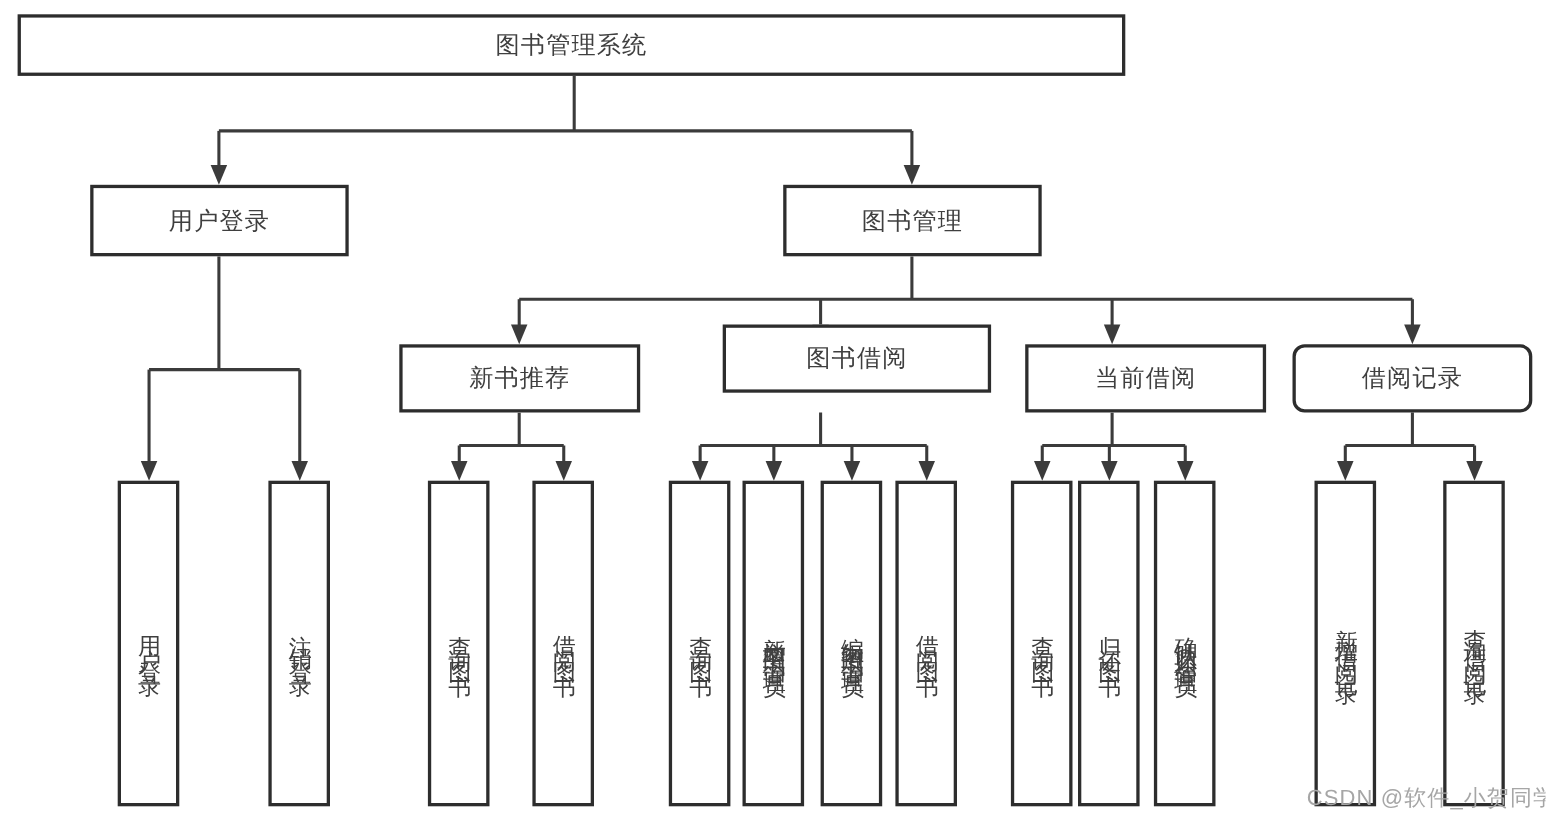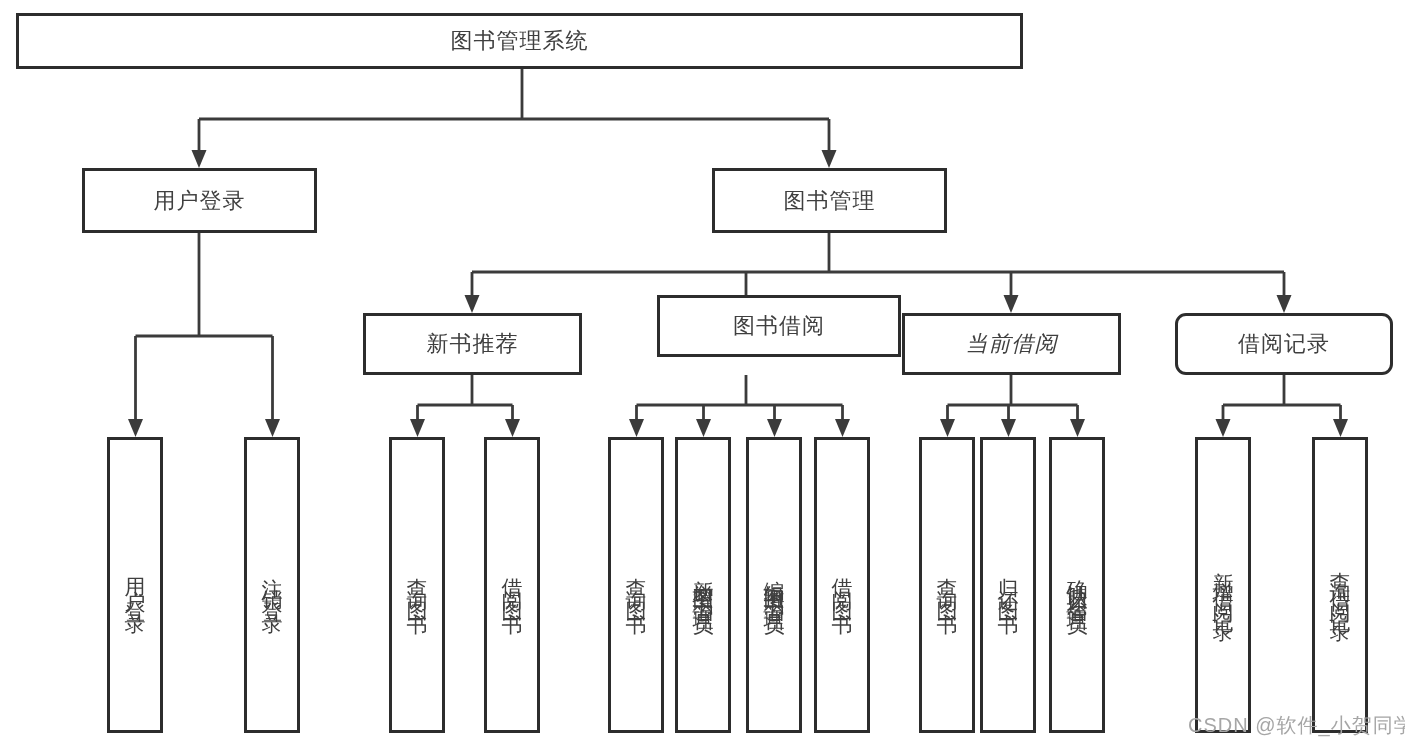--- a/index.html
+++ b/index.html
@@ -130,21 +130,21 @@
     <polygon points="1333,419 1348,419 1340.5,437" fill="#3b3b3b" stroke="none"></polygon>
   </svg>
 
   <div class="box" style="left:16px; top:13px; width:1007px; height:56px;">图书管理系统</div>
 
   <div class="box" style="left:82px; top:168px; width:235px; height:65px;">用户登录</div>
   <div class="box" style="left:363px; top:313px; width:219px; height:62px;">新书推荐</div>
 
   <div class="box" style="left:712px; top:168px; width:235px; height:65px;">图书管理</div>
   <div class="box" style="left:637px; top:295px; width:244px; height:62px;margin-left:20px;">图书借阅</div>
-  <div class="box" style="left:902px; top:313px; width:219px; height:62px;font-style:italic;">当前借阅</div>
+  <div class="box" style="left:932px; top:313px; width:219px; height:62px;">当前借阅</div>
   <div class="box" style="left:1175px; top:313px; width:218px; height:62px;border-radius:11px;">借阅记录</div>
 
   <div class="leaf sp4" style="left:107px;">用户登录</div>
   <div class="leaf sp4" style="left:244px;">注销登录</div>
 
   <div class="leaf sp4" style="left:389px;">查询图书</div>
   <div class="leaf sp4" style="left:484px;">借阅图书</div>
 
   <div class="leaf sp4" style="left:608px;">查询图书</div>
   <div class="leaf sp10" style="left:675px;">新增图书（管理员）</div>

